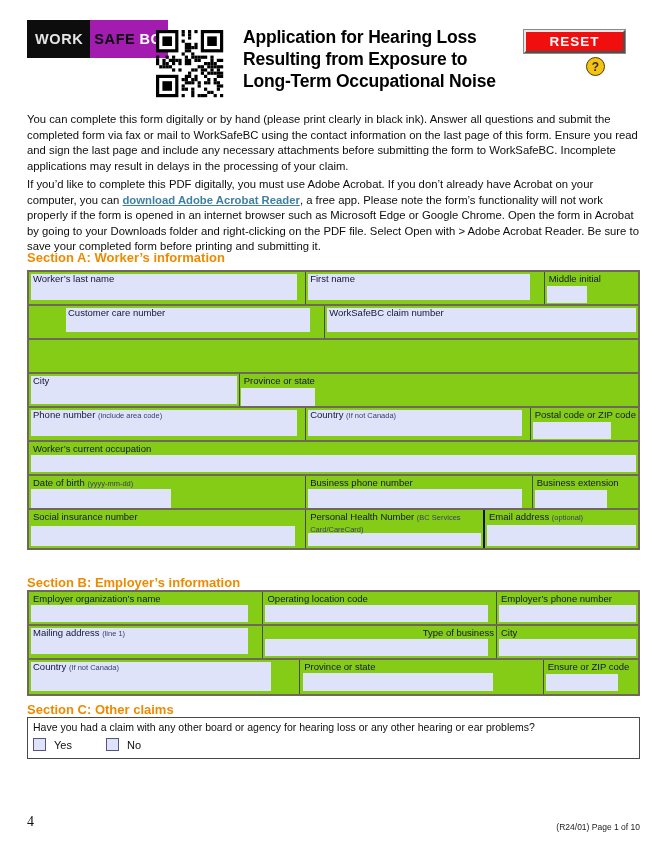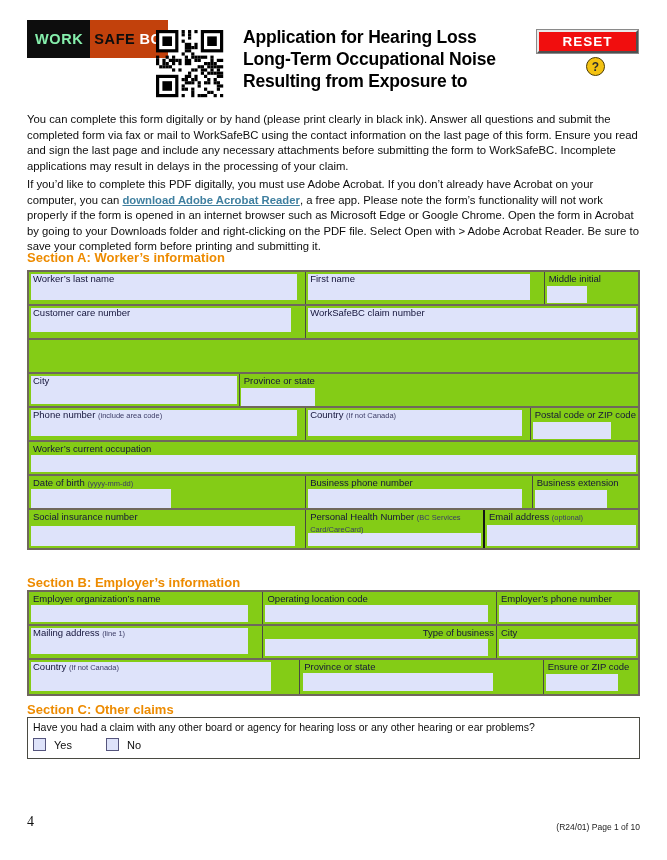--- a/index.html
+++ b/index.html
@@ -4,30 +4,30 @@
 <style>
   * { margin:0; padding:0; box-sizing:border-box; }
   html,body { background:#e8e8e8; }
   .page {
     position:relative; width:667px; height:860px; margin:0 auto;
     background:#ffffff; overflow:hidden;
     font-family:"Liberation Sans", sans-serif; color:#111;
   }
   
   .logo { position:absolute; left:27px; top:20px; height:38px; display:flex; }
-  .logo .black { background:#0d0d0d; color:#86efac; display:flex; align-items:center; padding:0 7px 0 8px;
+  .logo .black { background:#0d0d0d; color:#e5e5e5; display:flex; align-items:center; padding:0 7px 0 8px;
                  font-weight:bold; font-size:14.5px; letter-spacing:.6px; }
-  .logo .orange { background:#c2410c; display:flex; align-items:center; padding:0 6px 0 4px;
+  .logo .orange { background:#a21caf; display:flex; align-items:center; padding:0 6px 0 4px;
                   font-weight:bold; font-size:14.5px; letter-spacing:.6px; }
   .logo .orange .safe { color:#0d0d0d; }
   .logo .orange .bc { color:#ffffff; margin-left:4px; }
   .qr { position:absolute; left:156px; top:28px; width:68px; height:72px; }
   .title { position:absolute; left:243px; top:26px; font-size:17.5px; font-weight:bold;
            line-height:22px; color:#000; letter-spacing:-0.2px; }
-  .reset-btn { position:absolute; left:537px; top:30px; width:101px; height:23px;
+  .reset-btn { position:absolute; left:524px; top:30px; width:101px; height:23px;
                background:#f10e0e; color:#fff; font-weight:bold; font-size:13.5px; letter-spacing:1px;
                display:flex; align-items:center; justify-content:center;
                border-top:2px solid #e9e9e9; border-left:2px solid #e9e9e9;
                border-right:2px solid #4f4f4f; border-bottom:2px solid #4f4f4f;
                box-shadow:0 0 0 1px #8a8a8a; cursor:pointer; }
   .help-icon { position:absolute; left:586px; top:57px; width:19px; height:19px; border-radius:50%;
                background:#f3c212; border:1.5px solid #4d3b00; color:#2d2d2d;
                font-weight:bold; font-size:12px; display:flex; align-items:center; justify-content:center;
                cursor:pointer; }
   
@@ -197,22 +197,22 @@
         <rect x="48" y="5.2" width="16" height="16" fill="#fff"></rect>
         <rect x="51.2" y="8.4" width="9.600000000000001" height="9.600000000000001" fill="#000"></rect>
         <rect x="0" y="46.800000000000004" width="22.400000000000002" height="22.400000000000002" fill="#000"></rect>
         <rect x="3.2" y="50" width="16" height="16" fill="#fff"></rect>
         <rect x="6.4" y="53.2" width="9.600000000000001" height="9.600000000000001" fill="#000"></rect>
       </svg>
   </div>
 
   <div class="title">
     <div>Application for Hearing Loss</div>
+    <div>Resulting from Exposure to</div>
     <div>Long-Term Occupational Noise</div>
-    <div>Resulting from Exposure to</div>
   </div>
 
   <div class="reset-btn">RESET</div>
   <div class="help-icon">?</div>
 
   <div class="para" style="top:112px;">You can complete this form digitally or by hand (please print clearly in black ink). Answer all questions and submit the completed form via fax or mail to WorkSafeBC using the contact information on the last page of this form. Ensure you read and sign the last page and include any necessary attachments before submitting the form to WorkSafeBC. Incomplete applications may result in delays in the processing of your claim.</div>
   <div class="para" style="top:177px;"><span>If you’d like to complete this PDF digitally, you must use Adobe Acrobat. If you don’t already have Acrobat on your computer, you can </span><a href="#">download Adobe Acrobat Reader</a><span>, a free app. Please note the form’s functionality will not work properly if the form is opened in an internet browser such as Microsoft Edge or Google Chrome. Open the form in Acrobat by going to your Downloads folder and right-clicking on the PDF file. Select Open with &gt; Adobe Acrobat Reader. Be sure to save your completed form before printing and submitting it.</span></div>
 
   <div class="sec-heading" style="top:250px;">Section A: Worker’s information</div>
 
@@ -227,21 +227,21 @@
         <div class="lab">First name</div>
         <div class="finput" style="left:2px;top:2px;right:14px;bottom:4px;"></div>
       </div>
       <div class="fcell" style="width:94px;">
         <div class="lab">Middle initial</div>
         <div class="finput" style="left:2px;top:14px;width:40px;height:17px;"></div>
       </div>
     </div>
 
     <div class="frow">
-      <div class="fcell" style="width:279px;">
+      <div class="fcell" style="width:279px;margin-left:35px;">
         <div class="lab">Customer care number</div>
         <div class="finput" style="left:2px;top:2px;right:14px;bottom:6px;"></div>
       </div>
       <div class="fcell" style="width:334px;">
         <div class="lab">WorkSafeBC claim number</div>
         <div class="finput" style="left:2px;top:2px;right:2px;bottom:6px;"></div>
       </div>
     </div>
 
     <div class="frow">

